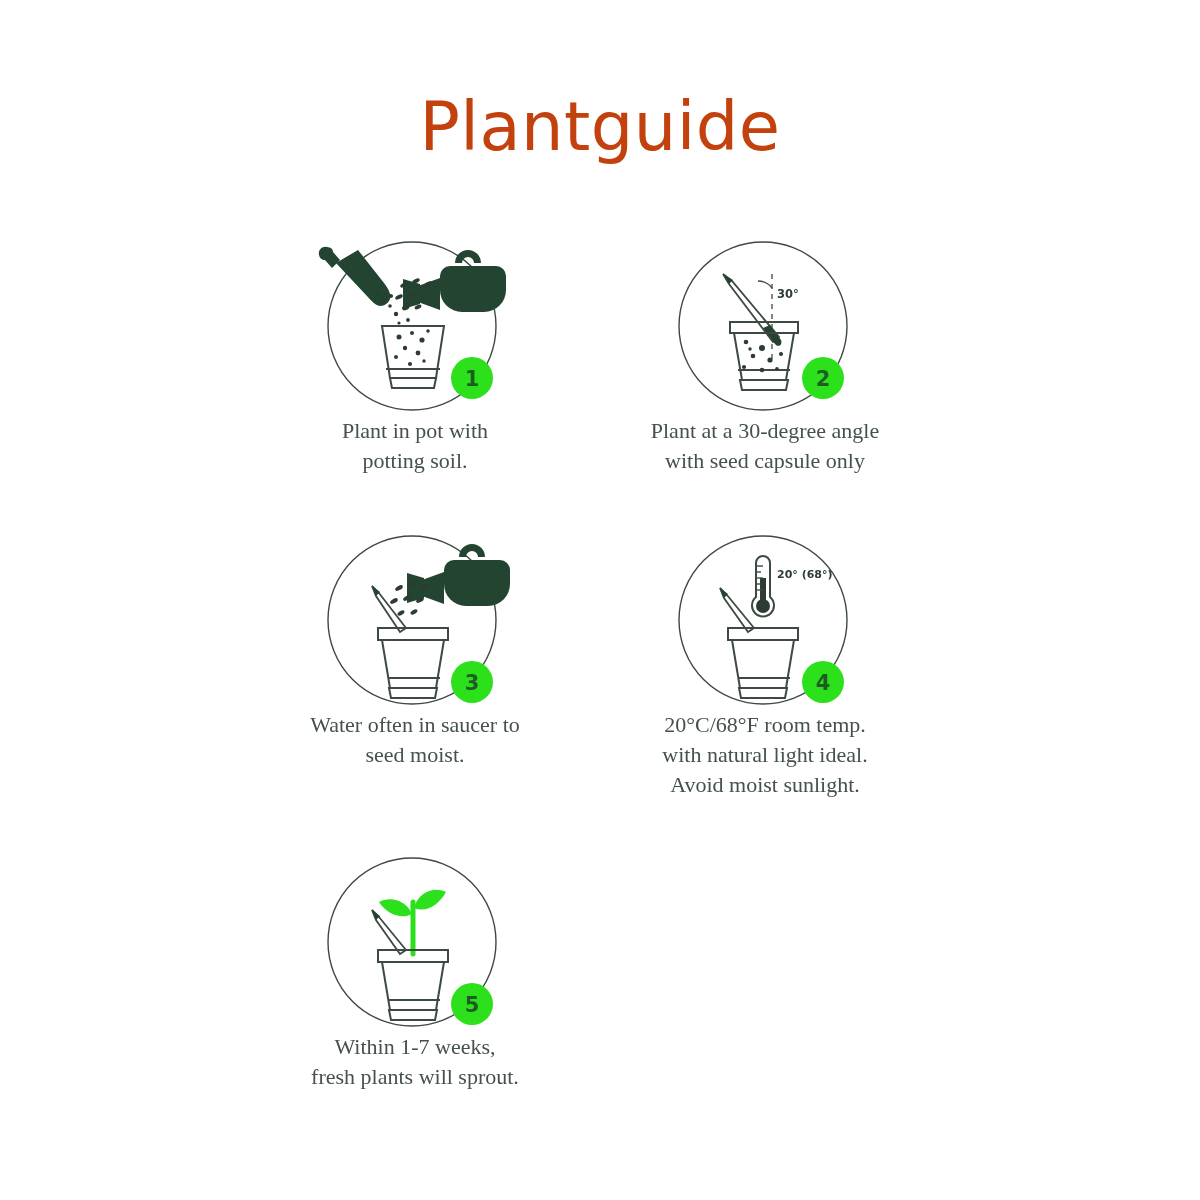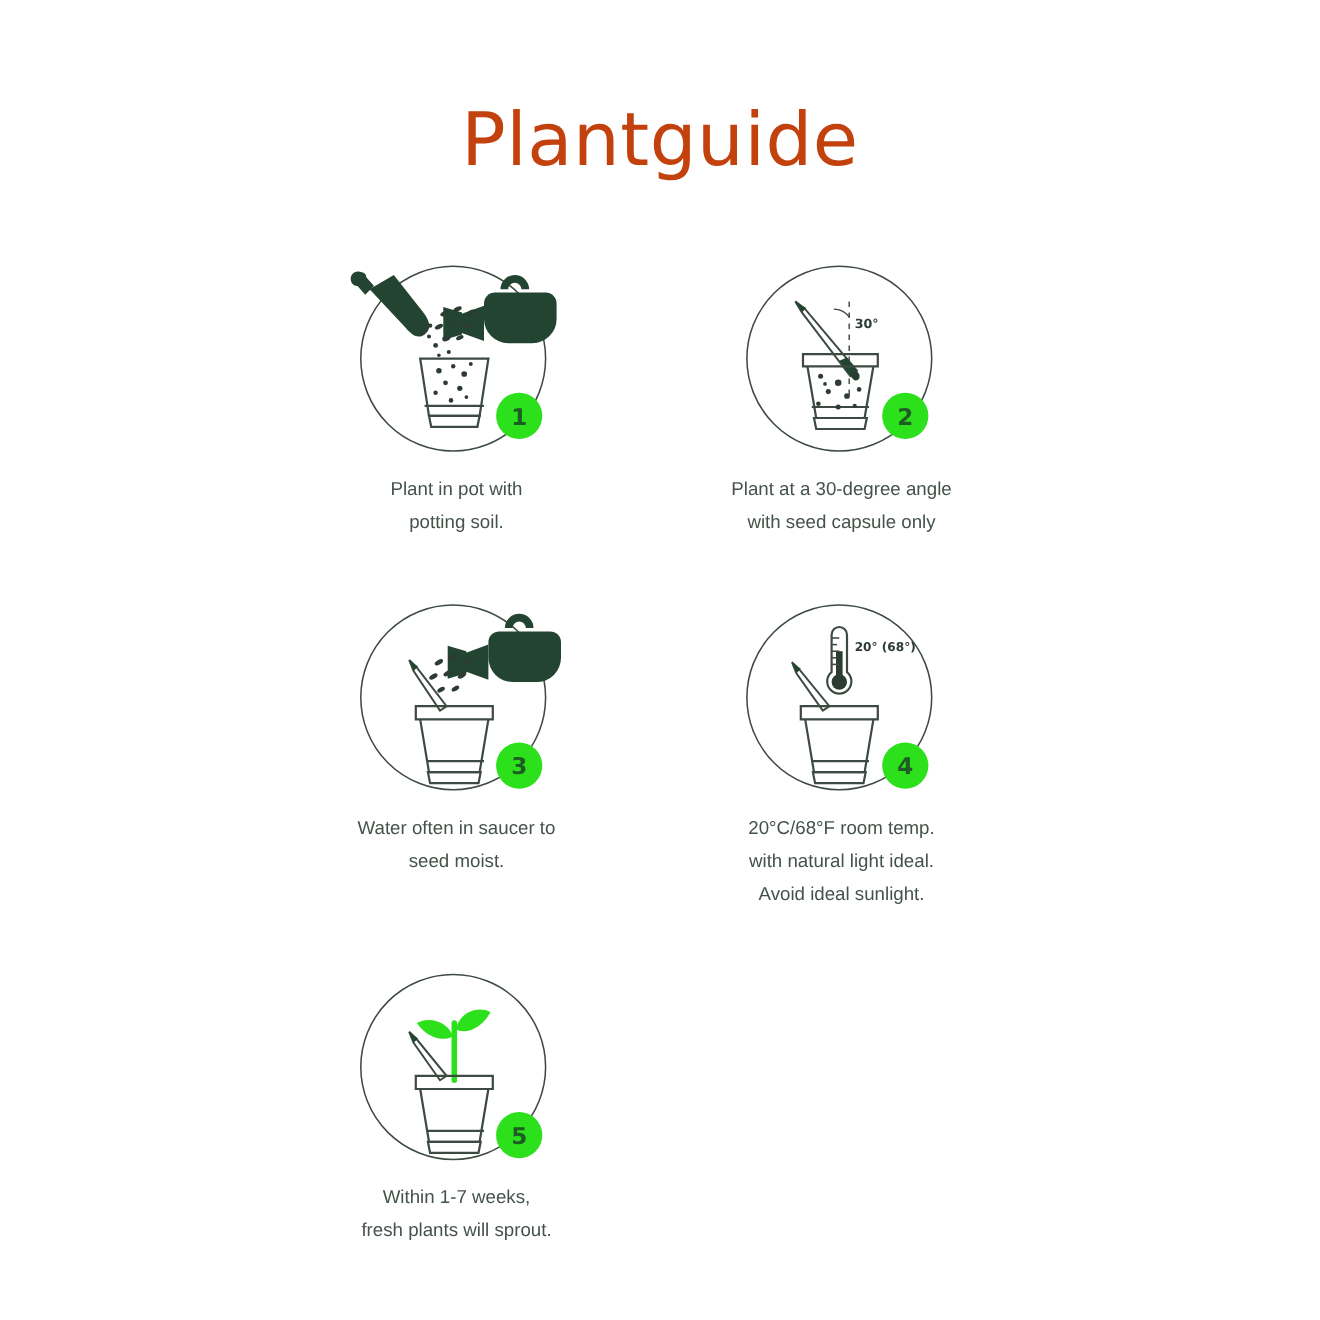--- a/index.html
+++ b/index.html
@@ -59,27 +59,26 @@
     position: relative;
     width: 230px;
     height: 180px;
     display: flex;
     align-items: center;
     justify-content: center;
   }
   .icon-wrap svg { display: block; overflow: visible; }
 
   .caption {
-    margin-top: 14px;
     text-align: center;
-    font-size: 17px;
+    font-size: 22px;
     line-height: 30px;
     color: #445249;
     max-width: 290px;
-    font-family: Liberation Sans, sans-serif;
+    font-family: Liberation Serif, serif;
   }
 
   .row-1 { margin-bottom: 54px; }
   .row-2 { margin-bottom: 52px; }
 
   .cap-line { display: block; }
 </style>
 </head>
 <body>
 
@@ -290,21 +289,21 @@
             </g>
             <g>
               <circle cx="173" cy="152" r="21" fill="#2ce01b"></circle>
               <text x="173" y="160" text-anchor="middle" font-family="DejaVu Sans, sans-serif" font-size="21" font-weight="bold" fill="#1d5c22">4</text>
             </g>
           </svg>
         </div>
         <div class="caption">
           <span class="cap-line">20°C/68°F room temp.</span>
           <span class="cap-line">with natural light ideal.</span>
-          <span class="cap-line">Avoid ideal sunlight.</span>
+          <span class="cap-line">Avoid moist sunlight.</span>
         </div>
       </div>
     </div>
 
     <div class="step-row row-3">
 
       <div class="step">
         <div class="icon-wrap">
           <svg width="230" height="180" viewBox="0 0 230 180">
             <circle cx="112" cy="90" r="84" fill="none" stroke="#3d4a41" stroke-width="1.4"></circle>

